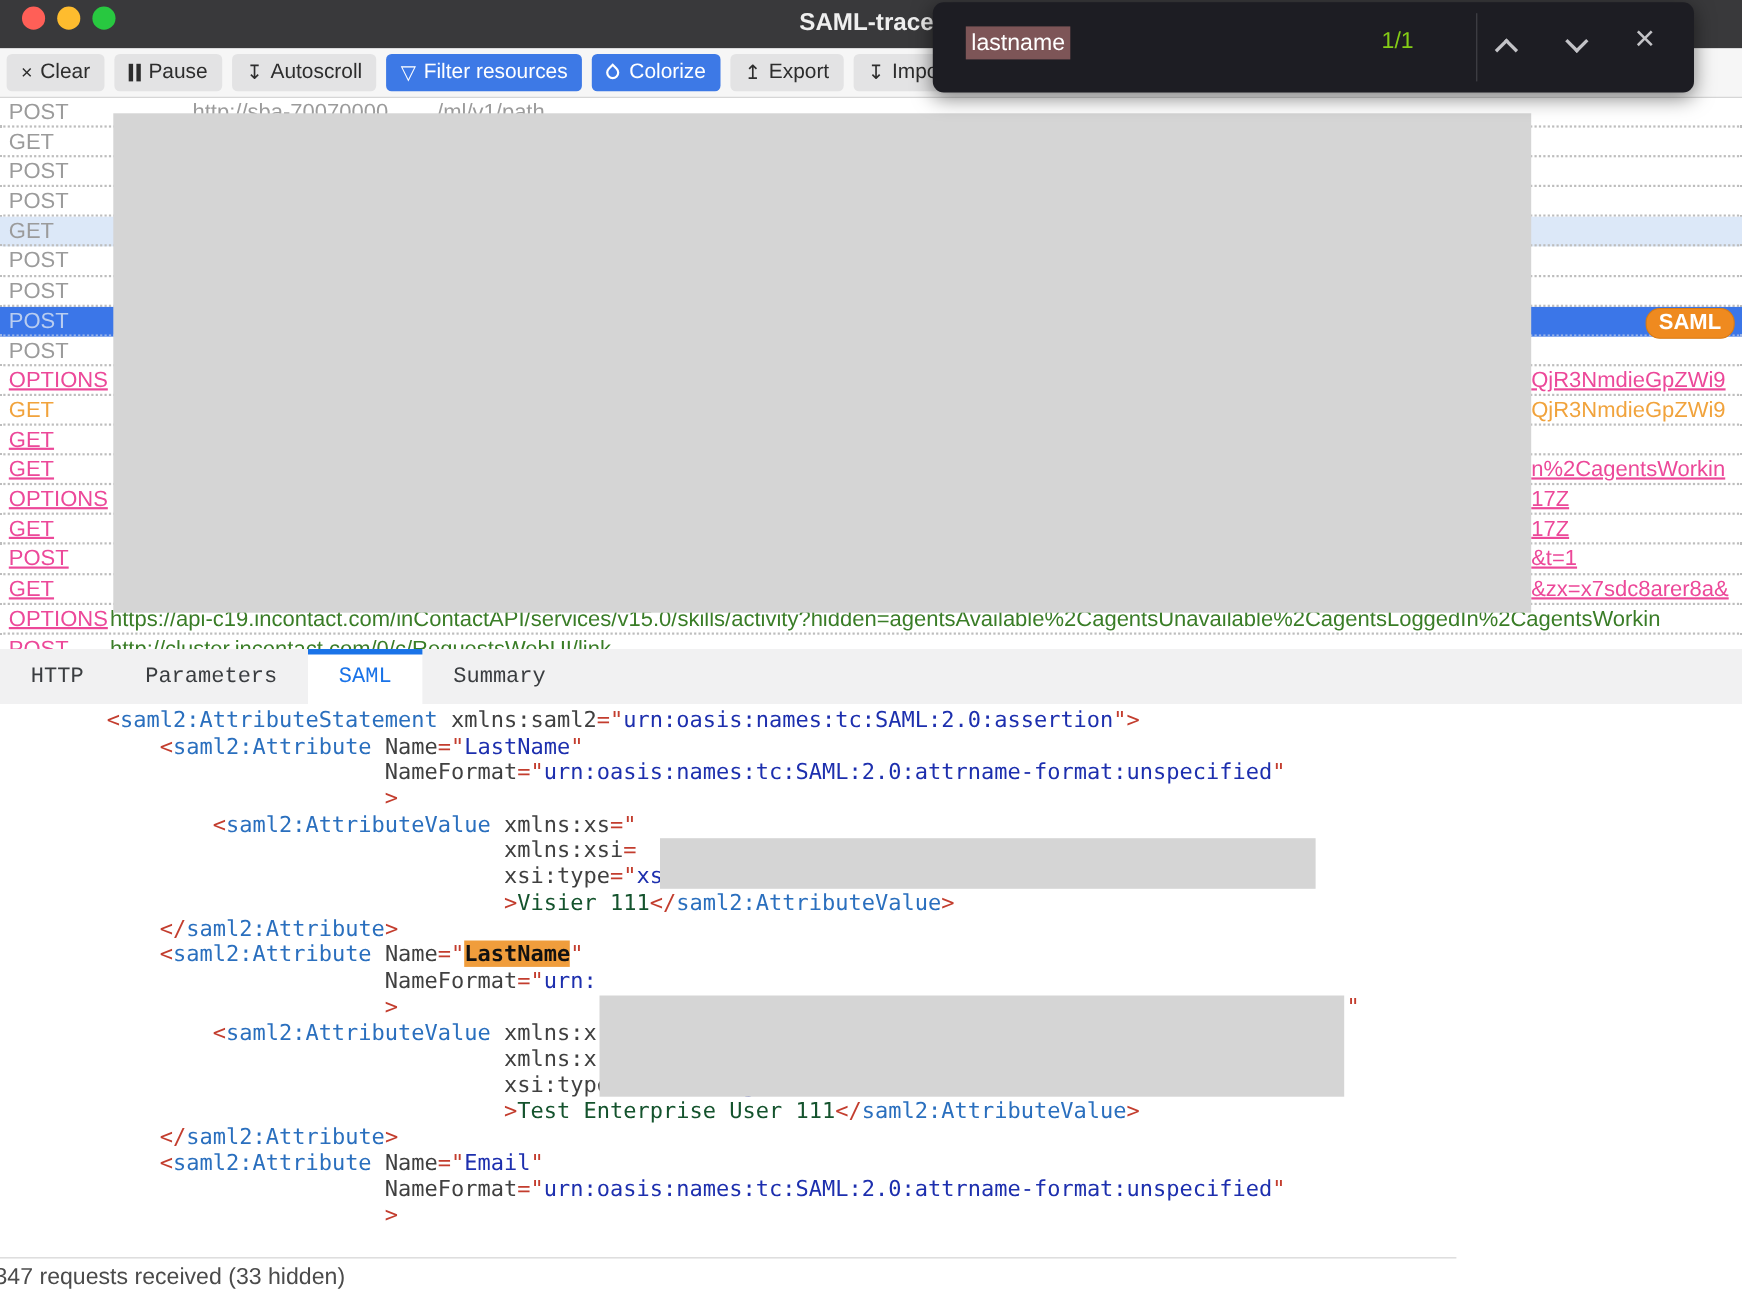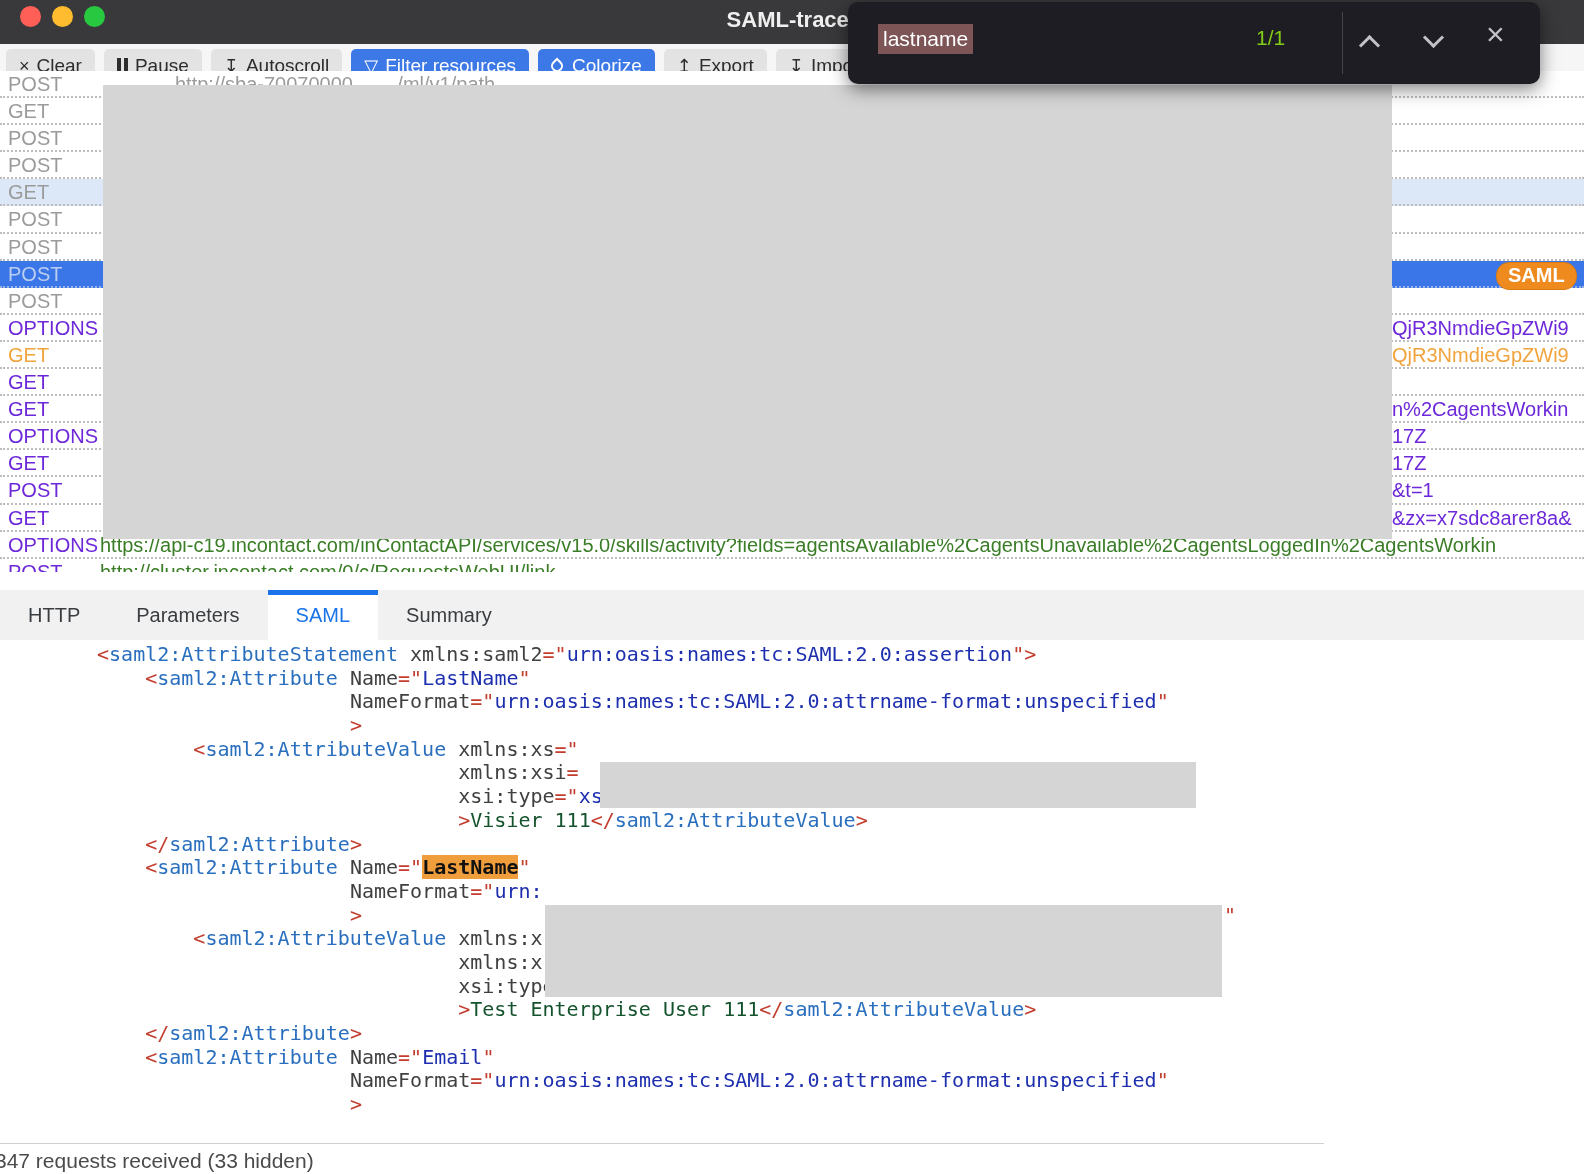--- a/index.html
+++ b/index.html
@@ -23,41 +23,41 @@
   .tbtn { height:34px; display:flex; align-items:center; gap:7px; padding:0 13px;
     border-radius:5px; background:#e3e3e4; color:#2d2d2d; font-size:19px; cursor:default; }
   .tbtn.blue { background:#3d79e6; color:#fff; }
   .tbtn .glyph { font-size:18px; line-height:1; }
   .pause-icon { display:inline-flex; gap:3px; }
   .pause-icon i { display:block; width:4px; height:16px; background:#2d2d2d; }
   .droplet-icon { display:inline-block; width:12px; height:12px; border:2px solid #fff;
     border-radius:0 50% 50% 50%; transform:rotate(45deg); margin-right:2px; }
 
   
-  .reqlist { position:absolute; left:0; top:71px; width:1584px; height:501px;
+  .reqlist { position:absolute; left:0; top:89px; width:1584px; height:501px;
     overflow:hidden; background:#fff; }
   .row { position:relative; width:1584px; height:27.1px; border-bottom:2px dotted #bdbdbd;
     font-size:20px; }
   .row.hover { background:#dce8f8; }
   .row.selected { background:#3b76e8; border-bottom:2px dotted #9ab4e8; }
   .method { position:absolute; left:8px; top:2px; white-space:nowrap; }
-  .m-gray { color:#9b9b9b; } .m-green { color:#6d28d9; } .m-orange { color:#f1a33c; }
+  .m-gray { color:#9b9b9b; } .m-green { color:#ec4899;text-decoration:underline; } .m-orange { color:#f1a33c; }
   .row.selected .method { color:#b9cdf0; }
   .urltext { position:absolute; left:100px; top:2px; white-space:nowrap; color:#3a7d27; }
   .urlpeek { position:absolute; left:175px; top:2px; white-space:nowrap; color:#9b9b9b; }
   .tail { position:absolute; left:1392px; top:2px; white-space:nowrap; }
   .saml-badge { position:absolute; left:1496px; top:1px; padding:1px 11px 2px;
     background:#ef8a1f; border:1px solid #d97a12; border-radius:13px; color:#fff;
     font-weight:bold; font-size:20px; }
   .redaction { position:absolute; background:#d5d5d5; z-index:5; }
   #list-redaction { left:103px; top:14px; width:1289px; height:454px; }
 
   
   .tabbar { position:absolute; left:0; top:590px; width:1584px; height:50px;
-    background:#f1f1f2; display:flex; align-items:stretch; padding-left:0; }
+    background:#f1f1f2; display:flex; align-items:stretch; padding-left:0;font-family:Liberation Mono, monospace; }
   .tab { position:relative; display:flex; align-items:center; justify-content:center;
     padding:0 28px; font-size:20px; color:#3a3d40; cursor:default; }
   .tab.active { background:#fff; color:#1a73e8; }
   .tab.active::before { content:""; position:absolute; left:0; top:0; right:0; height:5px;
     background:#1a73e8; }
 
   
   .samlpane { position:absolute; left:0; top:640px; width:1584px; height:503px;
     background:#fff; overflow:hidden; }
   .xml { position:absolute; left:97px; top:2px;
@@ -195,21 +195,21 @@
       <div class="row">
         <span class="method m-green">POST</span>
         <span class="tail m-green">&amp;t=1</span>
       </div>
       <div class="row">
         <span class="method m-green">GET</span>
         <span class="tail m-green">&amp;zx=x7sdc8arer8a&amp;</span>
       </div>
       <div class="row">
         <span class="method m-green">OPTIONS</span>
-        <span class="urltext">https://api-c19.incontact.com/inContactAPI/services/v15.0/skills/activity?fields=agentsAvailable%2CagentsUnavailable%2CagentsLoggedIn%2CagentsWorkin</span>
+        <span class="urltext">https://api-c19.incontact.com/inContactAPI/services/v15.0/skills/activity?hidden=agentsAvailable%2CagentsUnavailable%2CagentsLoggedIn%2CagentsWorkin</span>
       </div>
       <div class="row">
         <span class="method m-green">POST</span>
         <span class="urltext">http://cluster.incontact.com/0/c/RequestsWebUI/link</span>
       </div>
       <div class="redaction" id="list-redaction"></div>
     </div>
 
   <div class="tabbar">
       <div class="tab">

